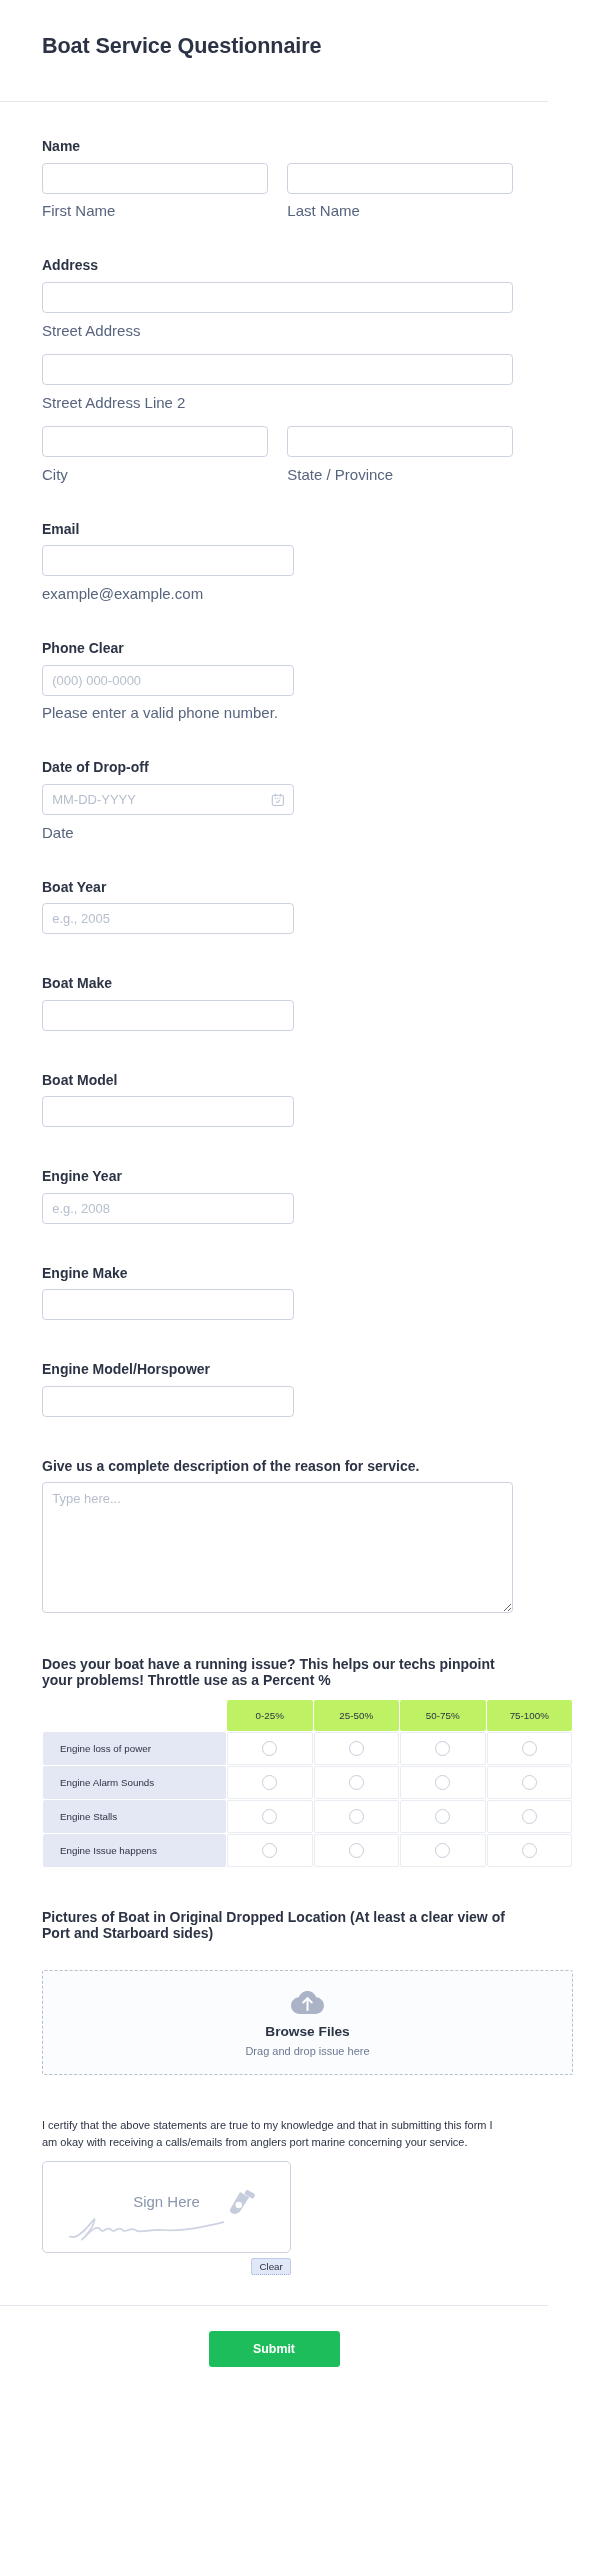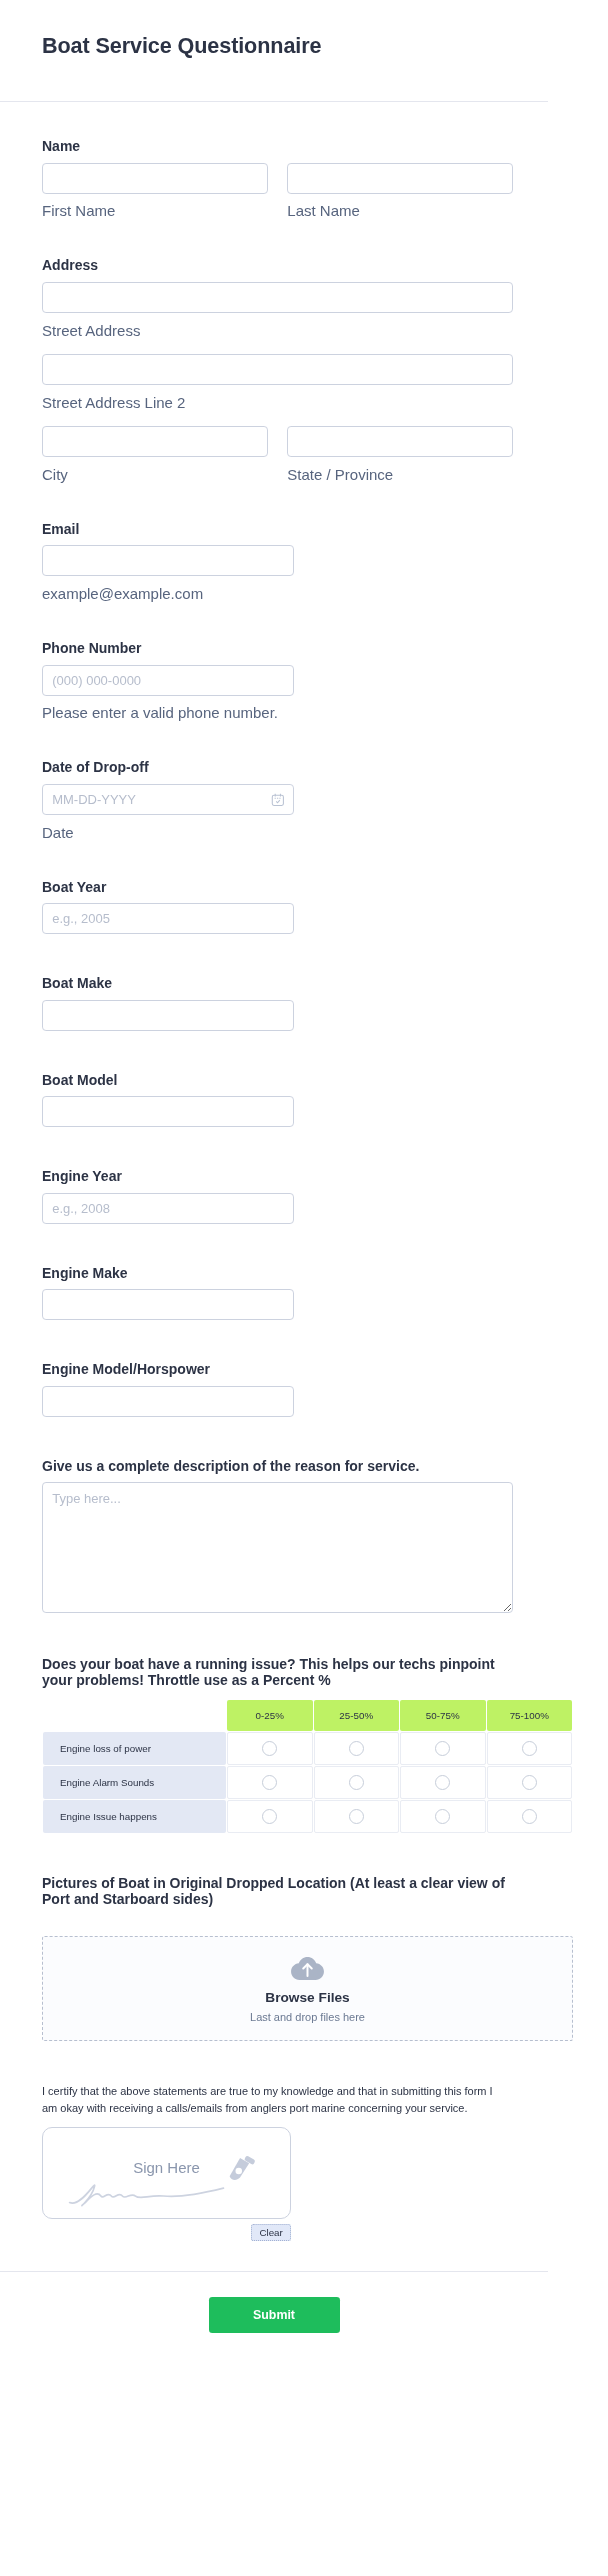--- a/index.html
+++ b/index.html
@@ -44,21 +44,21 @@
     background:#fff;margin:0;vertical-align:middle;cursor:pointer;}
   
   .upload{margin-top:29px;box-sizing:border-box;width:531px;height:105px;border:1.3px dashed #b7bfcf;border-radius:2.6px;
     background:#fbfcfe;display:flex;flex-direction:column;align-items:center;cursor:pointer;}
   .upload .cloud{margin-top:19.6px;width:33px;height:25px;}
   .upload .browse{margin-top:7.8px;font-size:13.7px;font-weight:700;color:#2c3345;}
   .upload .drag{margin-top:5.9px;font-size:11px;color:#6b7992;}
   
   .certify{font-size:11px;font-weight:500;line-height:16.3px;max-width:464px;color:#2c3345;}
   .sig-col{width:249px;margin-top:10.5px;}
-  .sig-box{position:relative;box-sizing:border-box;width:249px;height:92px;border:0.7px solid #ccd2df;border-radius:10px;background:#fff;cursor:crosshair;}
+  .sig-box{position:relative;box-sizing:border-box;width:249px;height:92px;border:0.7px solid #ccd2df;border-radius:5px;background:#fff;cursor:crosshair;}
   .sign-here{position:absolute;left:0;right:0;top:31px;text-align:center;font-size:15px;color:#8a96ad;}
   .squiggle{position:absolute;left:23.5px;top:43px;}
   .pen{position:absolute;right:33px;top:26px;}
   .clear-row{margin-top:5.9px;text-align:right;}
   .clear-btn{display:inline-block;box-sizing:border-box;height:16.3px;padding:2px 7.2px;background:#e1e8f8;border:0.7px dotted #9fafd0;
     border-radius:2.6px;font-family:"Liberation Sans", sans-serif;font-size:9.8px;color:#2c3345;cursor:pointer;line-height:11px;}
   
   .submit-row{padding:25.5px 0 35px;}
   .submit-btn{display:block;margin:0 auto;width:131px;height:36px;background:#1ebd5c;border:none;border-radius:3.3px;
     color:#ffffff;font-family:"Liberation Sans", sans-serif;font-size:12.4px;font-weight:600;cursor:pointer;}
@@ -113,21 +113,21 @@
 
     <section class="q">
       <div class="q-label">Email</div>
       <div class="ctrl">
         <input class="text w-short" type="text" style="">
         <div class="sub">example@example.com</div>
       </div>
     </section>
 
     <section class="q">
-      <div class="q-label">Phone Number</div>
+      <div class="q-label">Phone Clear</div>
       <div class="ctrl">
         <input class="text w-short" type="text" placeholder="(000) 000-0000" style="">
         <div class="sub">Please enter a valid phone number.</div>
       </div>
     </section>
 
     <section class="q">
       <div class="q-label">Date of Drop-off</div>
       <div class="ctrl">
         <div class="date-wrap">
@@ -219,20 +219,27 @@
             <td class="cell"><input class="mradio" type="radio" name="r0" style=""></td>
             <td class="cell"><input class="mradio" type="radio" name="r0" style=""></td>
             <td class="cell"><input class="mradio" type="radio" name="r0" style=""></td>
           </tr>
           <tr>
             <td class="rowhead">Engine Alarm Sounds</td>
             <td class="cell"><input class="mradio" type="radio" name="r1" style=""></td>
             <td class="cell"><input class="mradio" type="radio" name="r1" style=""></td>
             <td class="cell"><input class="mradio" type="radio" name="r1" style=""></td>
             <td class="cell"><input class="mradio" type="radio" name="r1" style=""></td>
+          </tr>
+          <tr>
+            <td class="rowhead">Engine Stalls</td>
+            <td class="cell"><input class="mradio" type="radio" name="r2" style=""></td>
+            <td class="cell"><input class="mradio" type="radio" name="r2" style=""></td>
+            <td class="cell"><input class="mradio" type="radio" name="r2" style=""></td>
+            <td class="cell"><input class="mradio" type="radio" name="r2" style=""></td>
           </tr>
           <tr>
             <td class="rowhead">Engine Issue happens</td>
             <td class="cell"><input class="mradio" type="radio" name="r3" style=""></td>
             <td class="cell"><input class="mradio" type="radio" name="r3" style=""></td>
             <td class="cell"><input class="mradio" type="radio" name="r3" style=""></td>
             <td class="cell"><input class="mradio" type="radio" name="r3" style=""></td>
           </tr>
         </tbody>
           </table>
@@ -243,21 +250,21 @@
       <div class="q-label wrap">Pictures of Boat in Original Dropped Location (At least a clear view of Port and Starboard sides)</div>
       <div class="upload">
         <svg class="cloud" viewBox="0 0 50 38">
           <path fill="#aab4c6" d="M25 0c6.1 0 11.3 3.9 13.2 9.4 6.6.5 11.8 6 11.8 12.7 0 7-5.7 12.9-12.8 12.9H12.8C5.7 35 0 29.2 0 22.1 0 15.4 5.2 9.9 11.8 9.4 13.7 3.9 18.9 0 25 0z"></path>
           <g stroke="#ffffff" stroke-width="3" fill="none" stroke-linecap="round" stroke-linejoin="round">
             <line x1="25" y1="29" x2="25" y2="11"></line>
             <polyline points="18.5,17.5 25,11 31.5,17.5"></polyline>
           </g>
         </svg>
         <div class="browse">Browse Files</div>
-        <div class="drag">Last and drop files here</div>
+        <div class="drag">Drag and drop issue here</div>
       </div>
     </section>
 
     <section class="q">
       <div class="certify">I certify that the above statements are true to my knowledge and that in submitting this form I am okay with receiving a calls/emails from anglers port marine concerning your service.</div>
       <div class="sig-col">
         <div class="sig-box">
           <div class="sign-here">Sign Here</div>
           <svg class="squiggle" width="163" height="37" viewBox="0 0 250 56">
             <path d="M4 48 C22 56 46 10 42 24 C38 42 12 62 28 48 C38 38 46 30 52 38 C56 44 62 30 68 38 C73 44 79 30 85 38 C90 44 98 32 105 38 C112 44 126 36 148 38 C176 41 208 34 240 26" fill="none" stroke="#cdd3e0" stroke-width="2.6" stroke-linecap="round"></path>

